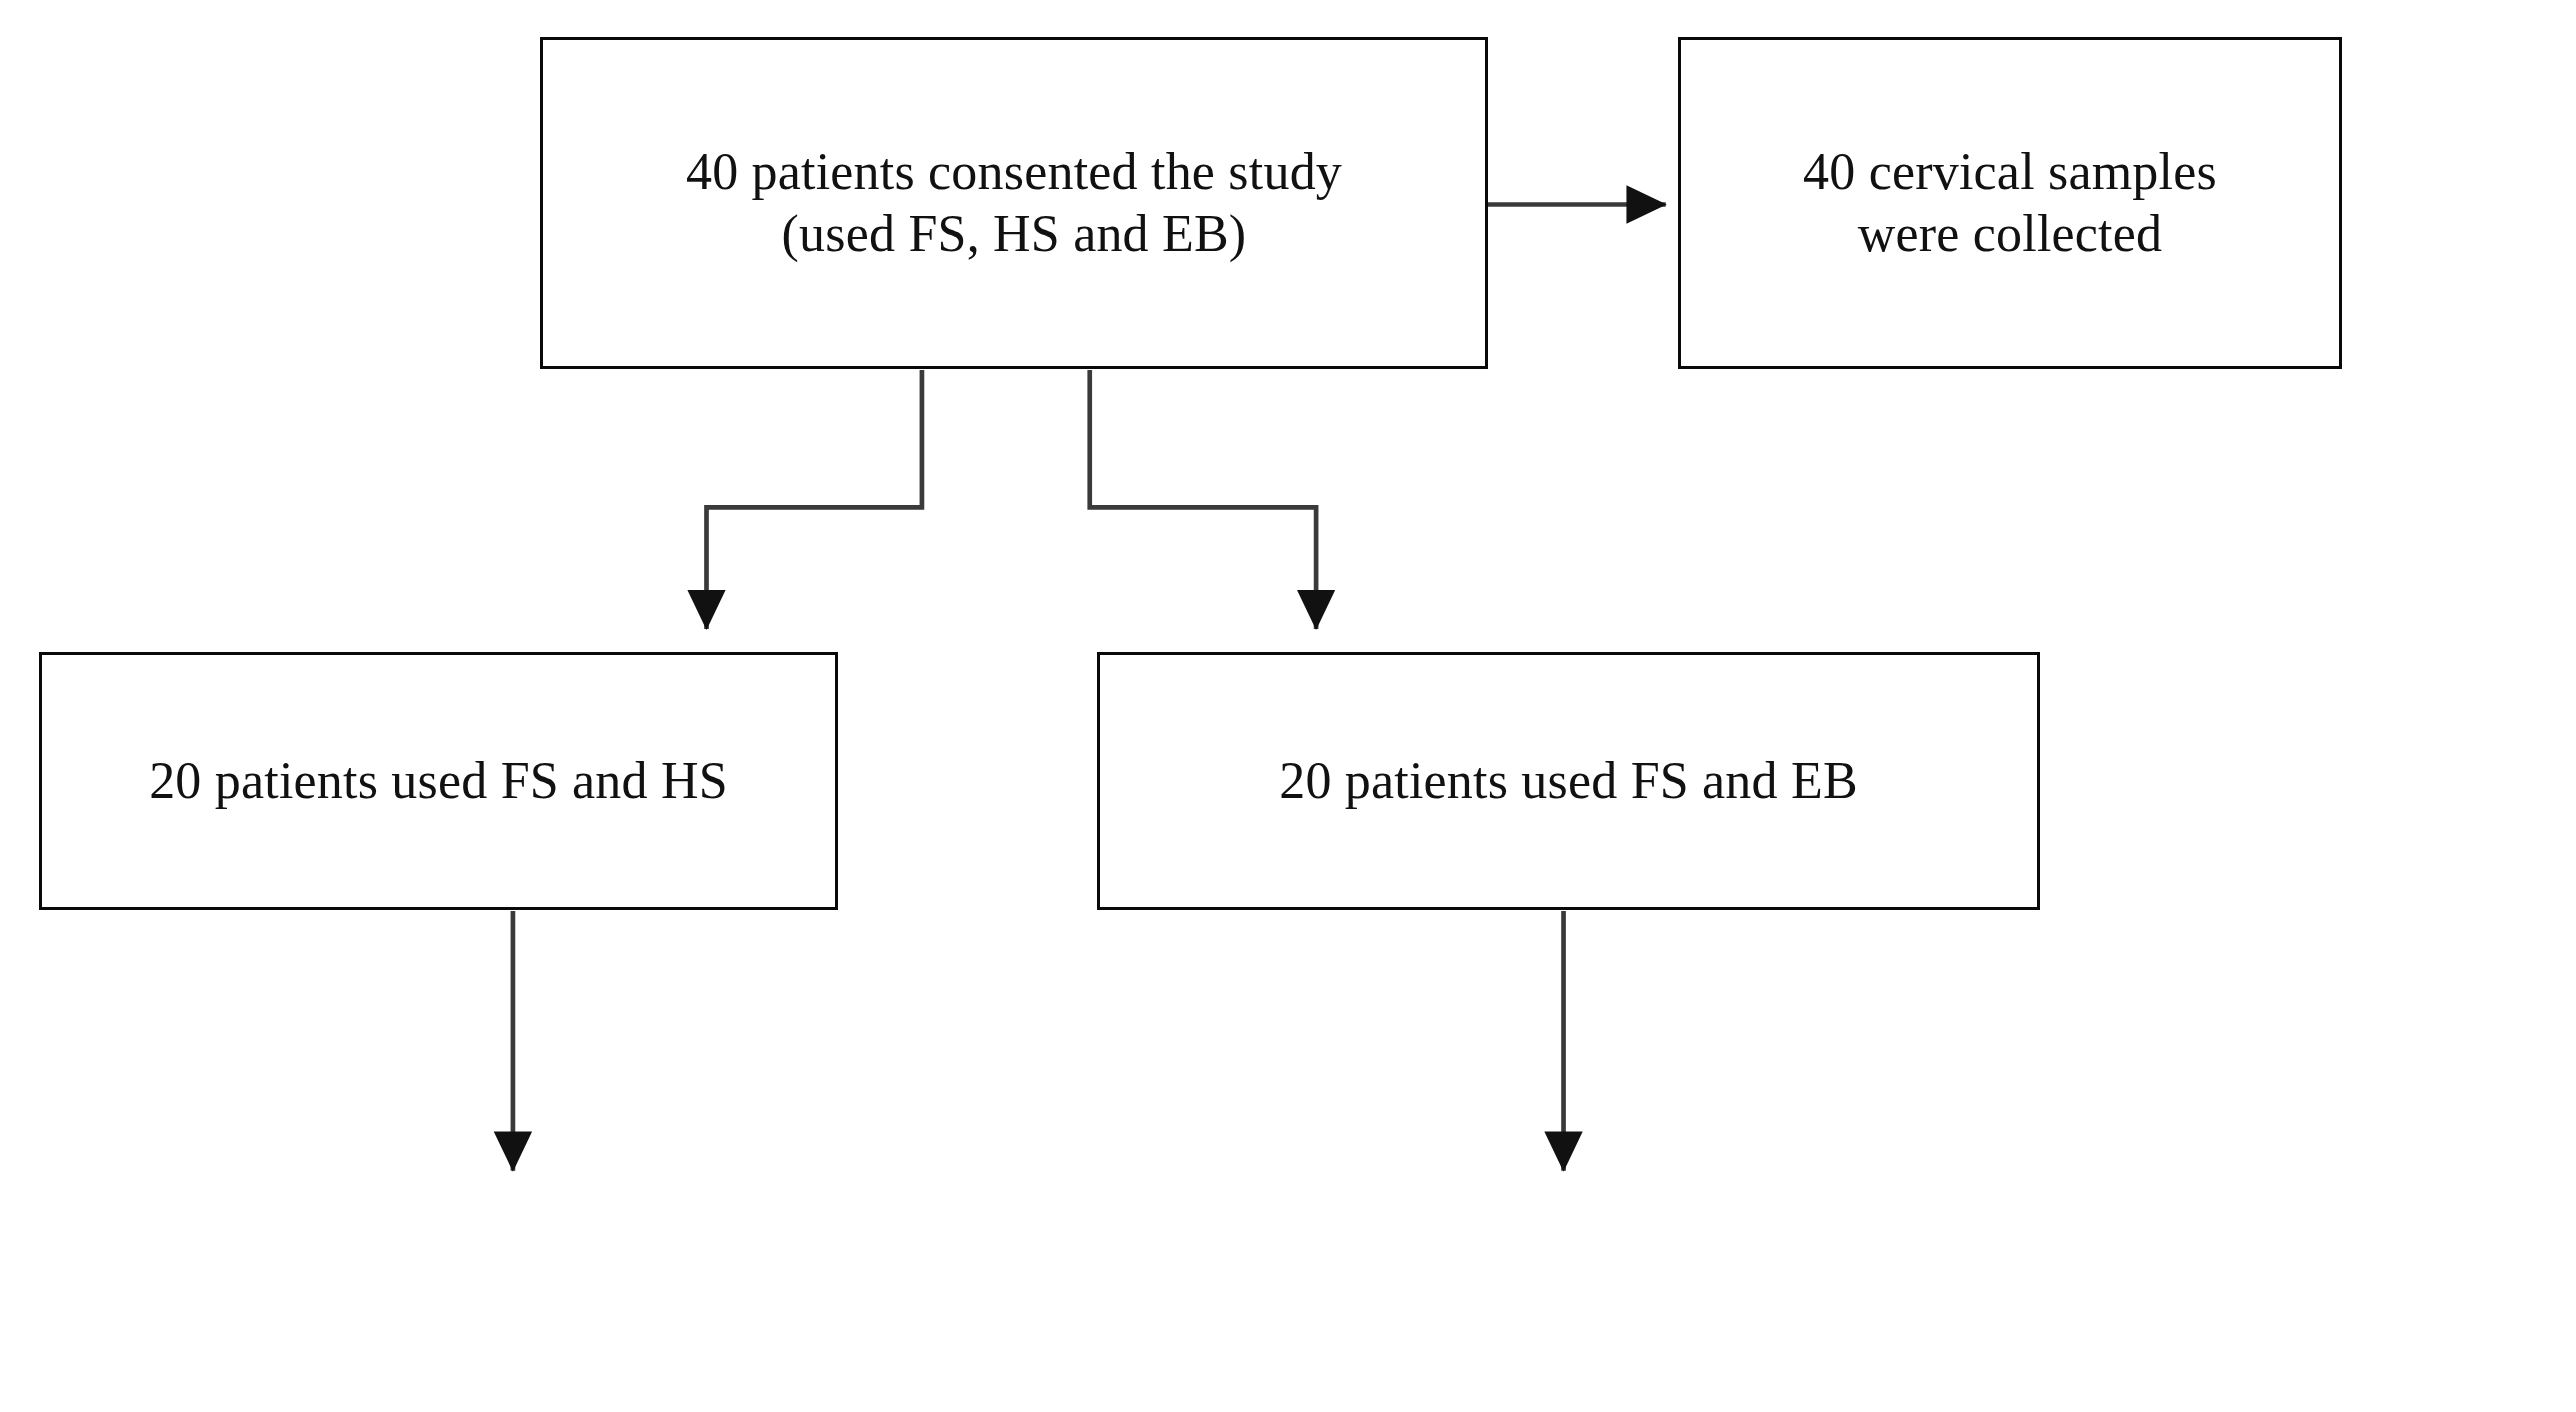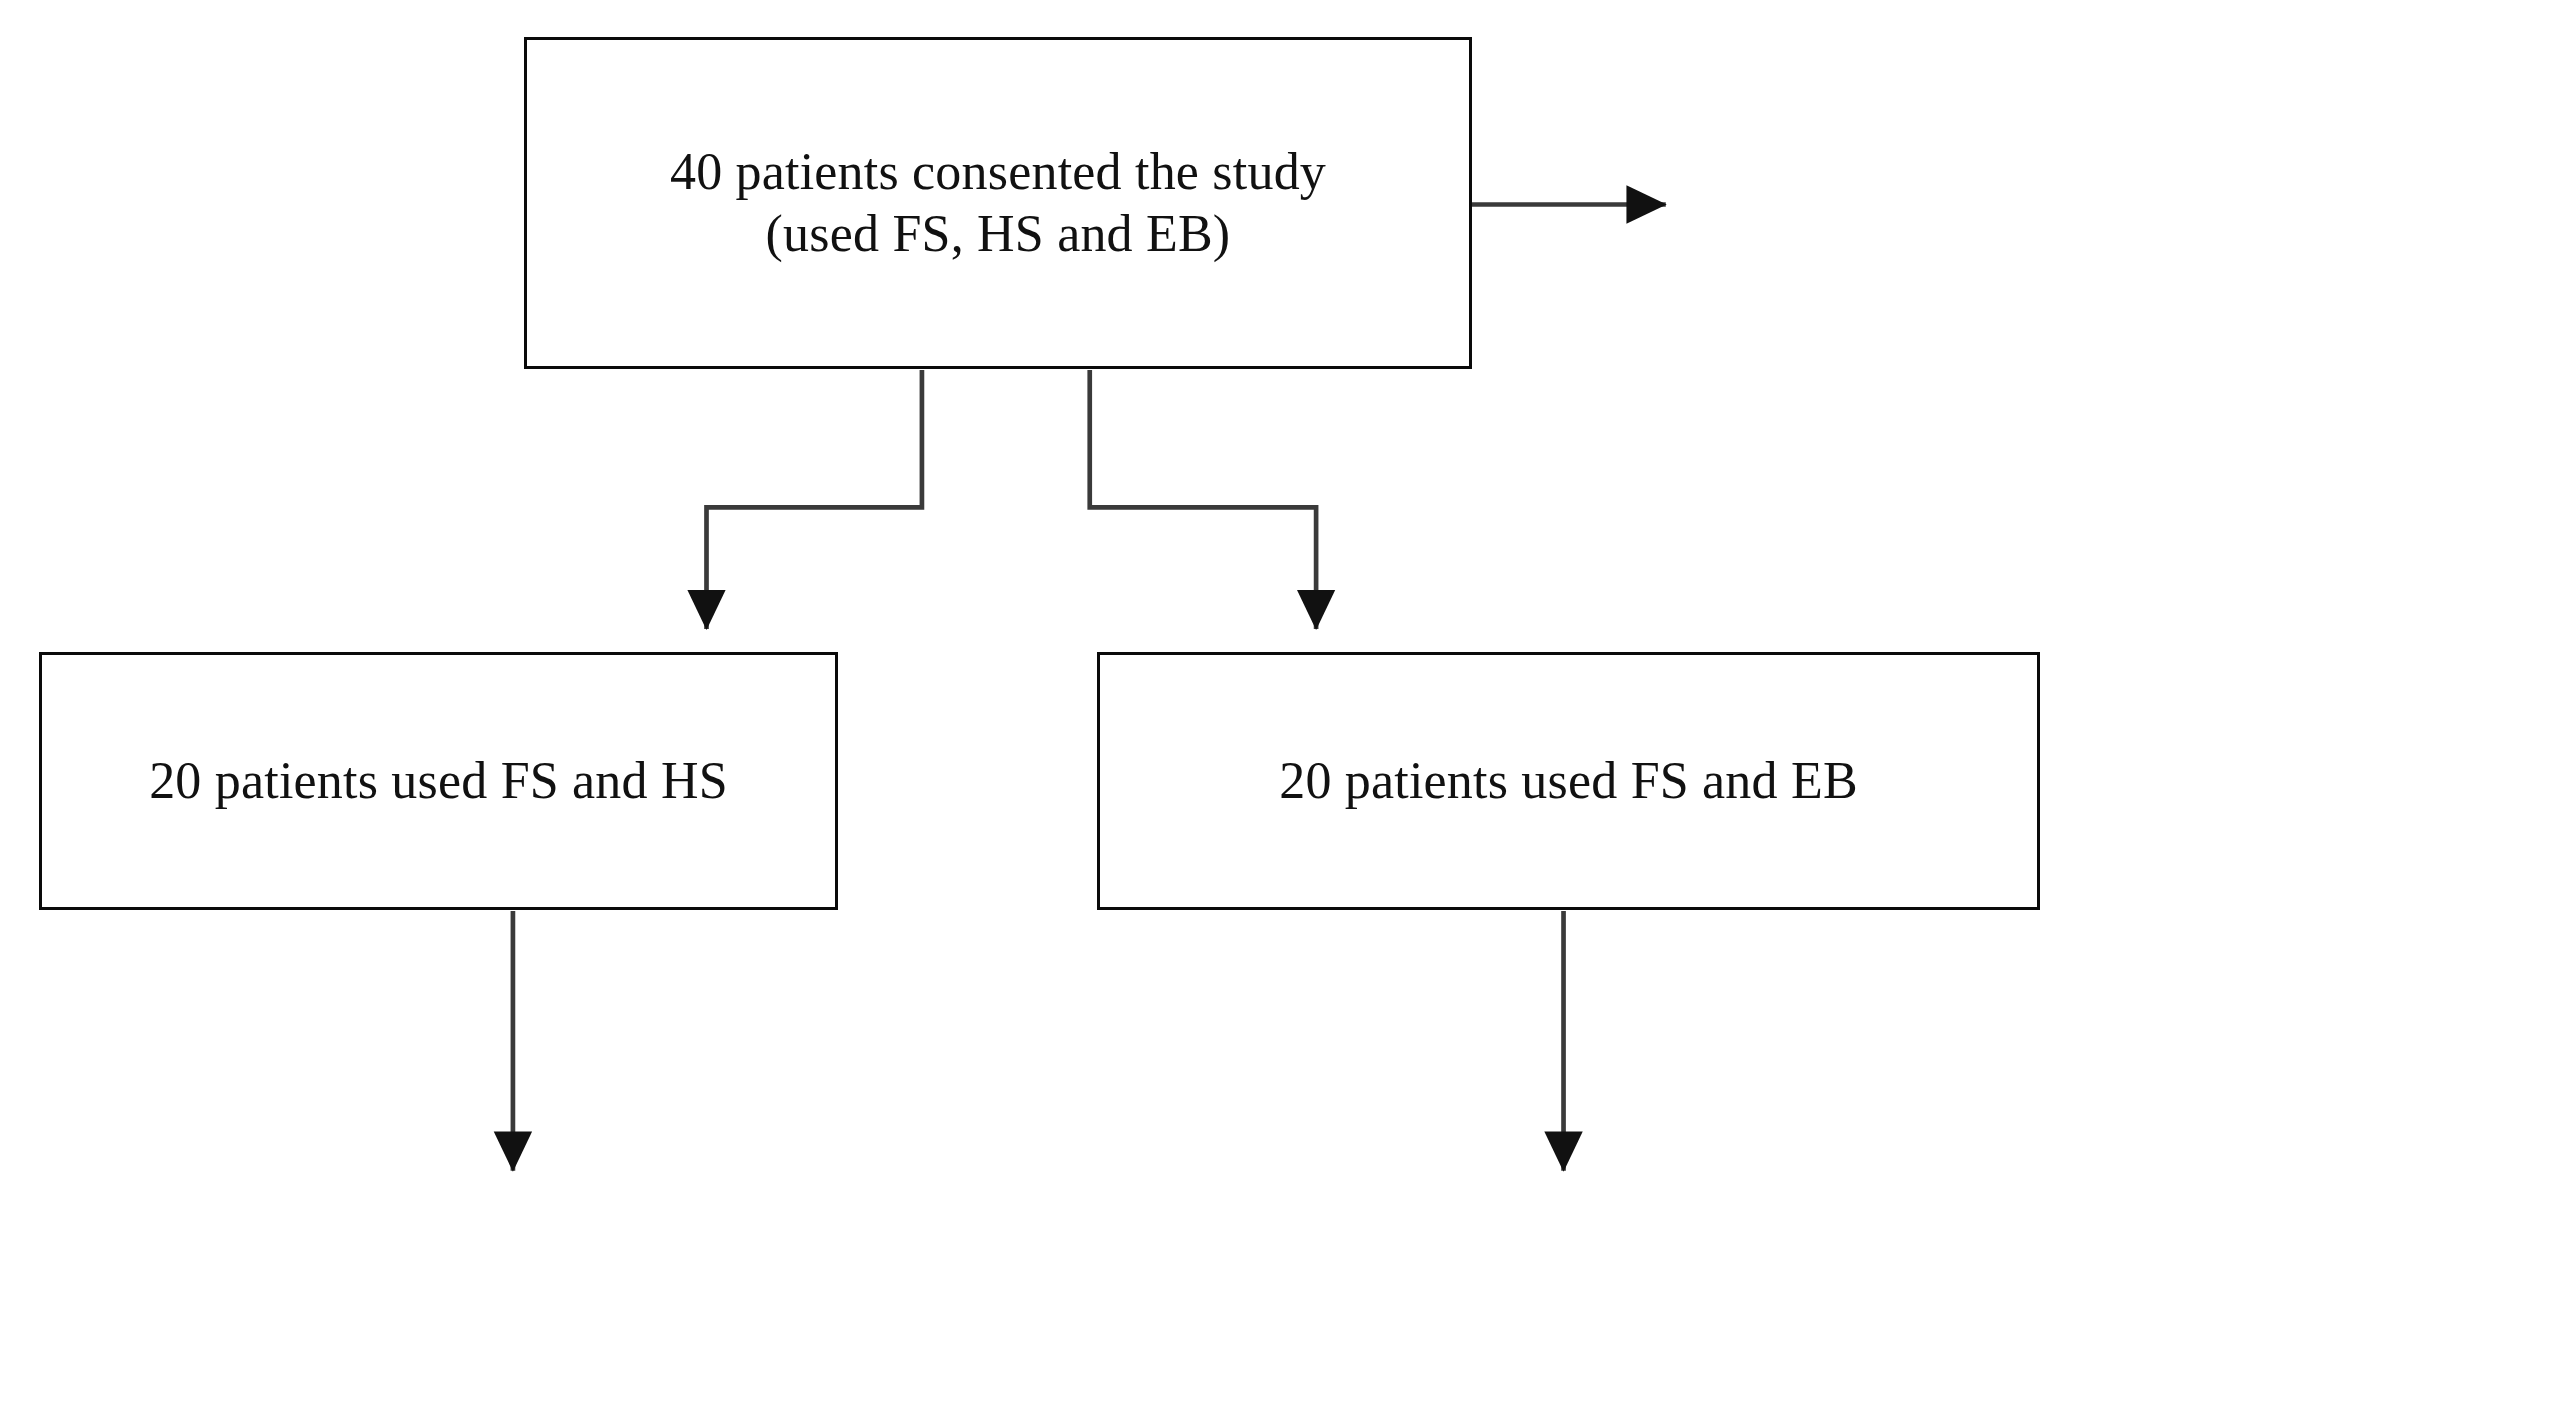--- a/index.html
+++ b/index.html
@@ -42,21 +42,21 @@
   .node-text {
     font-family: "Liberation Serif", "DejaVu Serif", serif;
     font-size: 52px;
     line-height: 1.20;
     color: #111111;
     letter-spacing: 0.2px;
     white-space: pre-line;
     padding: 0 14px;
   }
   
-  #node-consent      { left: 524px;  top: 37px;   width: 948px; height: 332px; }
+  #node-consent      { left: 540px;  top: 37px;   width: 948px; height: 332px; }
   #node-samples      { left: 1678px; top: 37px;   width: 664px;  height: 332px; }
   #node-group-fs-hs  { left: 39px;   top: 652px;  width: 799px; height: 258px; }
   #node-group-fs-eb  { left: 1097px; top: 652px;  width: 943px; height: 258px; text-align: right; }
   #node-order-hs     { left: 41px;   top: 1193px; width: 1179px; height: 186px; }
   #node-order-eb     { left: 1358px; top: 1193px; width: 1179px; height: 186px; }
 
   #node-order-hs .node-text,
   #node-order-eb .node-text { font-size: 52px; line-height: 1.26; }
 </style>
 </head>
@@ -93,20 +93,24 @@
     <g>
       <line x1="2003" y1="1167" x2="2003" y2="1500" stroke="#3a3a3a" stroke-width="6" marker-end="url(#arrow-down)"></line>
     </g>
   </svg>
 
   <div class="node-box" id="node-consent">
     <span class="node-text">40 patients consented the study
 (used FS, HS and EB)</span>
   </div>
 
+  <div class="node-box" id="node-samples">
+    <span class="node-text">40 cervical samples
+were collected</span>
+  </div>
 
   <div class="node-box" id="node-group-fs-hs">
     <span class="node-text">20 patients used FS and HS</span>
   </div>
 
   <div class="node-box" id="node-group-fs-eb">
     <span class="node-text">20 patients used FS and EB</span>
   </div>
 
 

